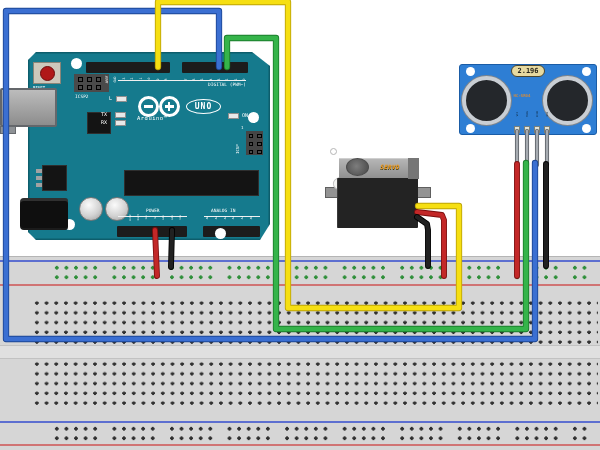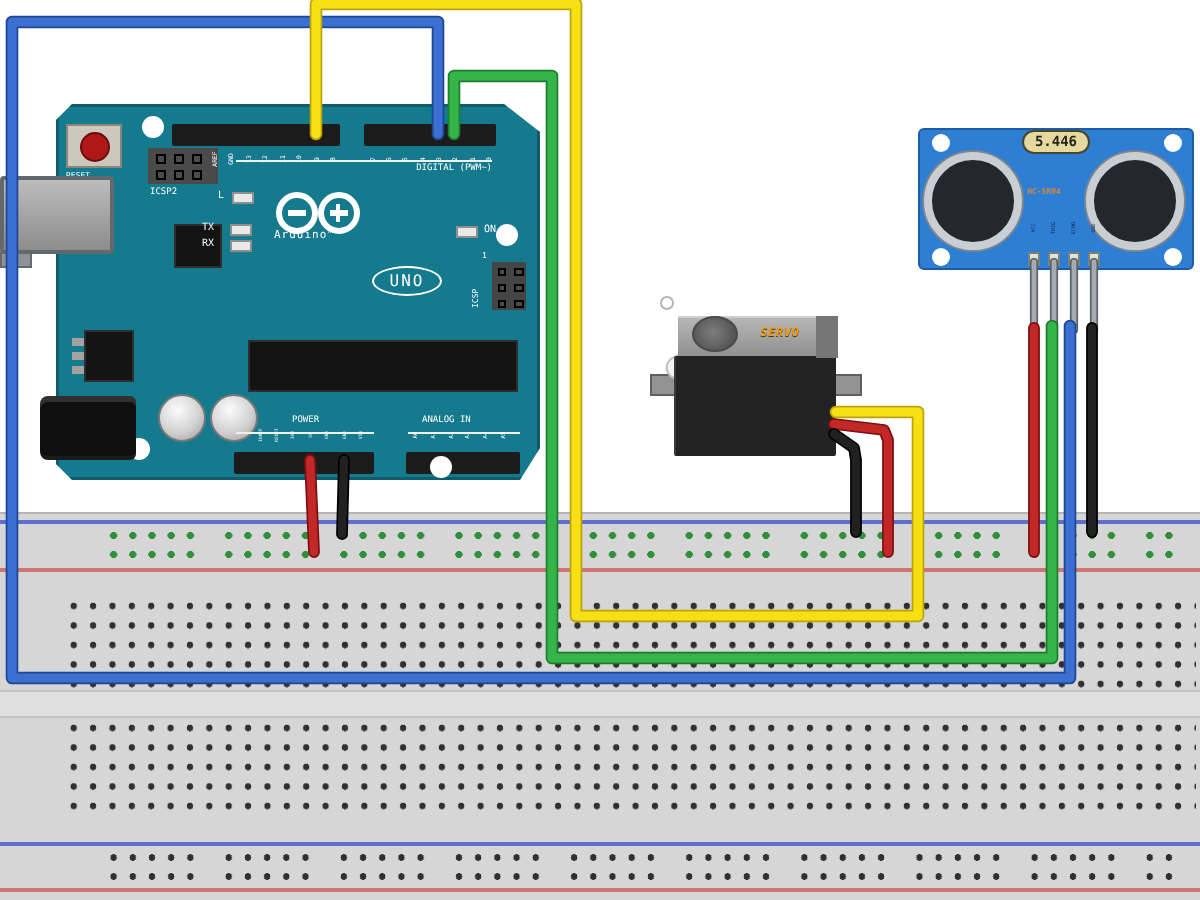--- a/index.html
+++ b/index.html
@@ -35,21 +35,21 @@
     box-shadow:inset 0 0 0 1.5px rgba(0,40,50,.35);}
   .mhole{width:11px;height:11px;border-radius:50%;background:#fff;z-index:12;}
   .hdr{background:#1c1c1c;border-radius:1px;z-index:11;}
   .pin{width:4.6px;height:4.6px;background:#4a4a4a;box-shadow:inset 0 0 0 1px #000;z-index:12;}
   .led{width:11px;height:6px;background:#e9e9e9;border:1px solid #8f8f8f;z-index:12;}
   .chip{background:#141414;border:1px solid #2e2e2e;z-index:11;}
   .cap{width:24px;height:24px;border-radius:50%;border:1px solid #777;z-index:12;
        background:radial-gradient(circle at 40% 32%,#fbfbfb,#d2d2d2 55%,#9b9b9b);}
   .logo-c{width:21px;height:21px;border:3px solid #fff;border-radius:50%;z-index:12;}
   .uno-oval{width:35px;height:15px;border:1.8px solid #fff;border-radius:50%;z-index:12;
-    display:flex;align-items:center;justify-content:center;color:#fff;font-size:8px;font-weight:normal;letter-spacing:1px;margin-top:34px;}
+    display:flex;align-items:center;justify-content:center;color:#fff;font-size:8px;font-weight:bold;letter-spacing:1px;}
 
   
   .servo-horn{left:330px;top:166px;width:32px;height:12px;background:#f3f3f1;border:1px solid #c2c2c2;
     border-radius:7px;transform:rotate(-27deg);transform-origin:100% 50%;z-index:10;}
   .servo-horn-hole{left:330px;top:148px;width:7px;height:7px;border-radius:50%;background:#fff;border:1.5px solid #b5b5b5;z-index:11;}
   .servo-tab{top:187px;height:11px;background:#939393;border:1px solid #5f5f5f;z-index:9;}
   .servo-top{left:339px;top:158px;width:80px;height:21px;background:linear-gradient(#b6b6b6,#8e8e8e);
     border-top:1px solid #cfcfcf;z-index:10;}
   .servo-bevel{left:408px;top:158px;width:11px;height:21px;background:#767676;z-index:11;}
   .servo-shaft{left:346px;top:158px;width:23px;height:18px;border-radius:50%;
@@ -216,21 +216,21 @@
     <div class="abs servo-body"></div>
   </div>
 
   <div class="abs sonar" style="background: rgb(46, 126, 212);"></div>
   <div class="abs sonar-hole" style="left:465.5px;top:66.5px;"></div>
   <div class="abs sonar-hole" style="left:581.5px;top:66.5px;"></div>
   <div class="abs sonar-hole" style="left:465.5px;top:123.5px;"></div>
   <div class="abs sonar-hole" style="left:581.5px;top:123.5px;"></div>
   <div class="abs xducer" style="left:461.5px;"></div>
   <div class="abs xducer" style="left:542.5px;"></div>
-  <div class="abs crystal">5.446</div>
+  <div class="abs crystal">2.196</div>
   <div class="abs sonar-name">HC-SR04</div>
   <div class="abs pad" style="left:514px;"></div>
   <div class="abs pad" style="left:524px;"></div>
   <div class="abs pad" style="left:534px;"></div>
   <div class="abs pad" style="left:544px;"></div>
   <div class="abs pinrow sonar-pins">
       <span>VCC</span>
       <span>TRIG</span>
       <span>ECHO</span>
       <span>GND</span>

